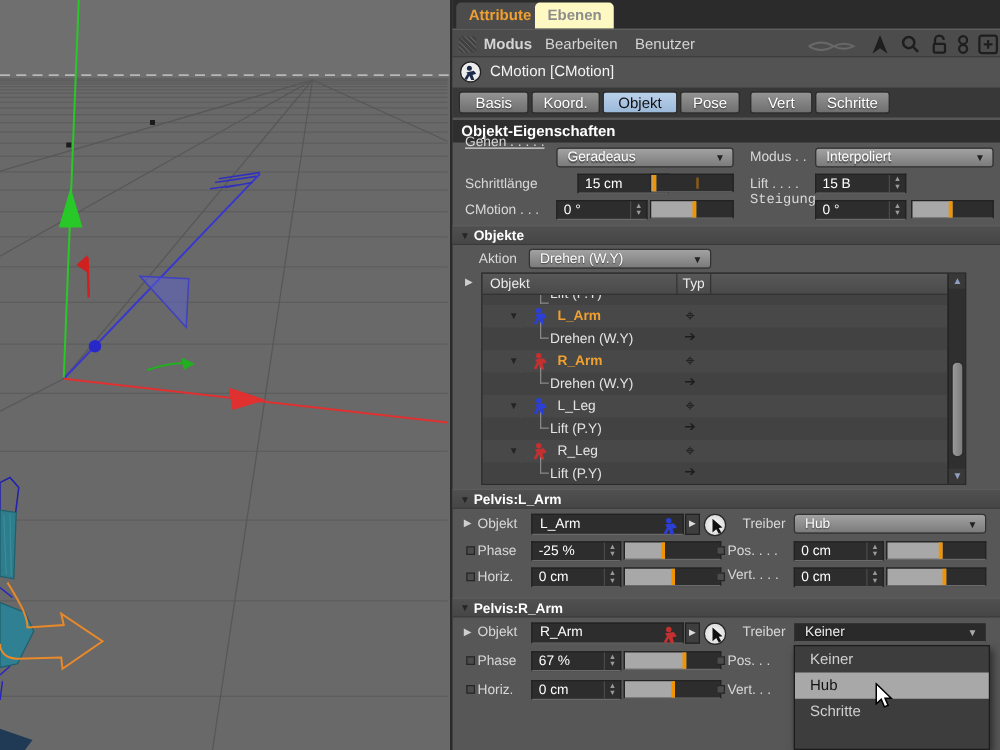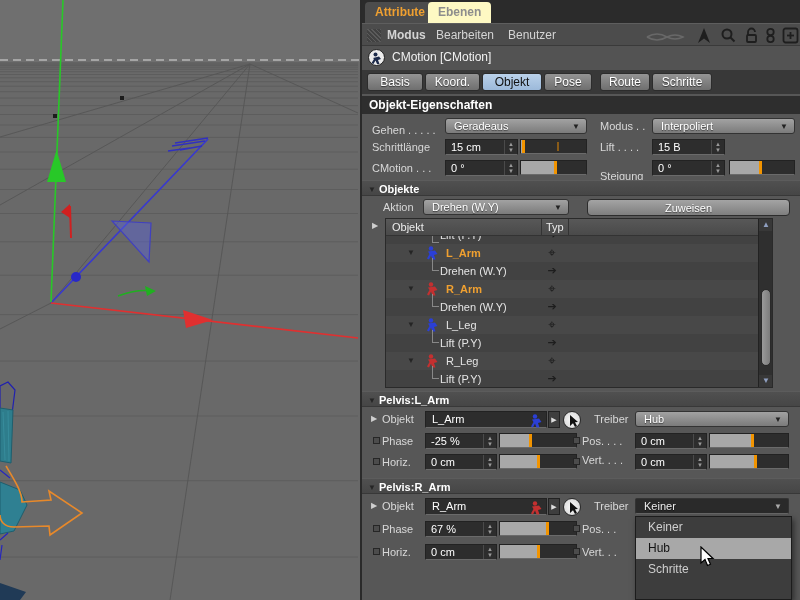--- a/index.html
+++ b/index.html
@@ -239,35 +239,35 @@
           </svg>
     </div>
     <div class="t">CMotion [CMotion]</div>
   </div>
 
   <div class="abs" id="modetabs">
     <div class="mtab" style="left:5px;width:56px;">Basis</div>
     <div class="mtab" style="left:63px;width:55px;">Koord.</div>
     <div class="mtab active" style="left:120px;width:60px;">Objekt</div>
     <div class="mtab" style="left:182px;width:48px;">Pose</div>
-    <div class="mtab" style="left:238px;width:50px;">Route</div>
+    <div class="mtab" style="left:238px;width:50px;">Vert</div>
     <div class="mtab" style="left:290px;width:60px;">Schritte</div>
   </div>
 
   <div class="abs secheader" style="top:96px;">Objekt-Eigenschaften</div>
 
-  <div class="lbl" style="left:10px;top:122px;">Gehen . . . . .</div>
+  <div class="lbl" style="left:10px;top:106px;text-decoration:underline;">Gehen . . . . .</div>
   <div class="dd" style="left:83px;top:118px;width:142px;">
     <span>Geradeaus</span><span class="arr">▼</span></div>
   <div class="lbl" style="left:238px;top:118px;">Modus . .</div>
   <div class="dd" style="left:290px;top:118px;width:143px;">
     <span>Interpoliert</span><span class="arr">▼</span></div>
 
   <div class="lbl" style="left:10px;top:139px;">Schrittlänge</div>
-  <div class="numfield" style="left:83px;top:139px;width:73px;">
+  <div class="numfield" style="left:100px;top:139px;width:73px;">
     <span class="val">15 cm</span>
     <span class="stepper">
           <span>▲</span>
           <span>▼</span>
         </span>
       </div>
   <div class="slider" style="left:158px;top:139px;width:67px;">
     <div class="fill" style="width: 6%;"></div>
         <div class="tick" style="left:55%"></div>
       </div>
@@ -284,39 +284,38 @@
   <div class="numfield" style="left:83px;top:160px;width:73px;">
     <span class="val">0 °</span>
     <span class="stepper">
           <span>▲</span>
           <span>▼</span>
         </span>
       </div>
   <div class="slider" style="left:158px;top:160px;width:67px;">
     <div class="fill" style="width: 56%;"></div>
       </div>
-  <div class="lbl" style="left:238px;top:168px;">Steigung</div>
+  <div class="lbl" style="left:238px;top:152px;font-family:Liberation Mono, monospace;">Steigung</div>
   <div class="numfield" style="left:290px;top:160px;width:73px;">
     <span class="val">0 °</span>
     <span class="stepper">
           <span>▲</span>
           <span>▼</span>
         </span>
       </div>
   <div class="slider" style="left:367px;top:160px;width:66px;">
     <div class="fill" style="width: 50%;"></div>
       </div>
 
   <div class="abs subheader" style="top:180px;">
     <span class="tri">▼</span><span>Objekte</span></div>
 
   <div class="lbl" style="left:21px;top:199px;">Aktion</div>
   <div class="dd" style="left:61px;top:199px;width:146px;">
     <span>Drehen (W.Y)</span><span class="arr">▼</span></div>
-  <div class="pushbtn" style="left:225px;top:199px;width:203px;">Zuweisen</div>
 
   <div class="rowtri" style="left:10px;top:221px;">▶</div>
 
   <div class="abs" id="objtable">
     <div class="thead">
       <span class="c1">Objekt</span>
       <span class="c2">Typ</span>
       <span class="colsep" style="left:155px;"></span>
           <span class="colsep" style="left:182px;"></span>
     </div>

